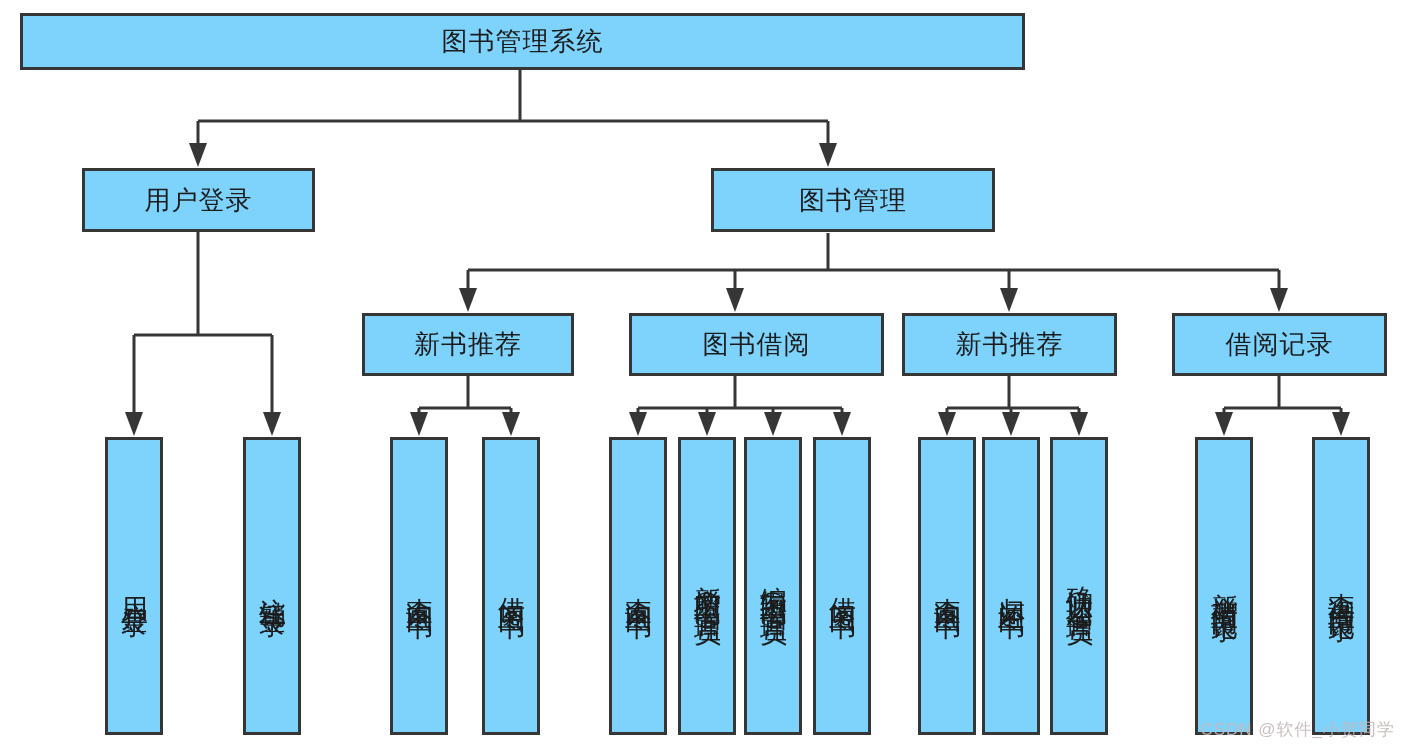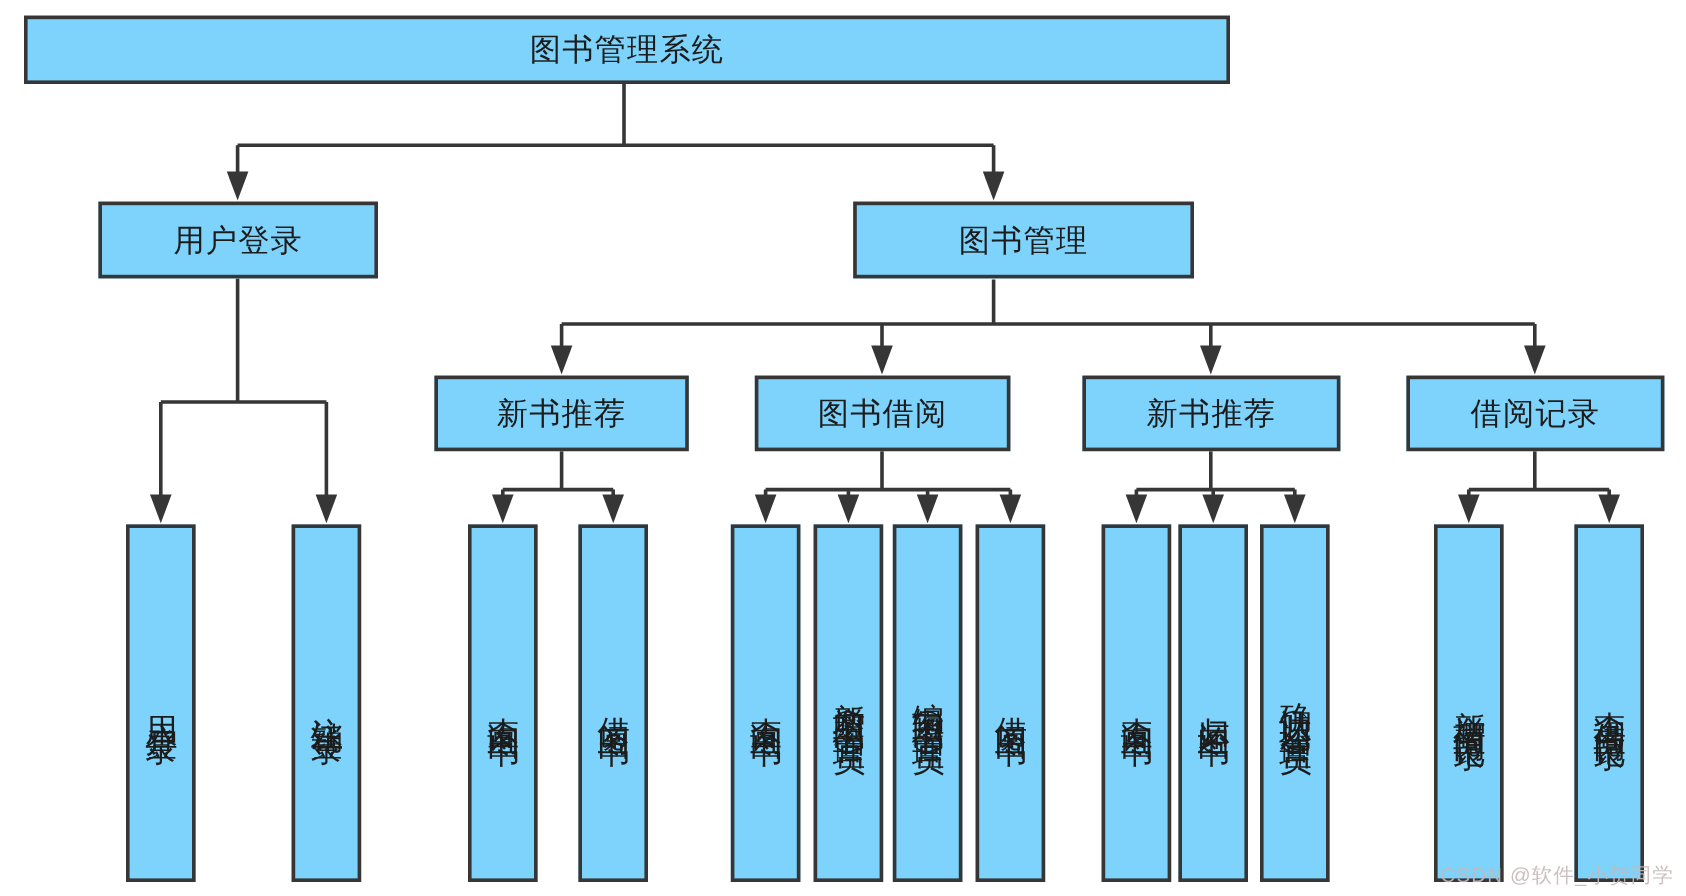--- a/index.html
+++ b/index.html
@@ -95,21 +95,21 @@
   <div class="node hnode" style="left:82px;top:168px;width:233px;height:64px;">
     <span>用户登录</span>
   </div>
   <div class="node hnode" style="left:711px;top:168px;width:284px;height:64px;text-align:center;">
     <span>图书管理</span>
   </div>
 
   <div class="node hnode" style="left:362px;top:313px;width:212px;height:63px;">
     <span>新书推荐</span>
   </div>
-  <div class="node hnode" style="left:629px;top:313px;width:213px;height:63px;">
+  <div class="node hnode" style="left:629px;top:313px;width:255px;height:63px;">
     <span>图书借阅</span>
   </div>
   <div class="node hnode" style="left:902px;top:313px;width:215px;height:63px;">
     <span>新书推荐</span>
   </div>
   <div class="node hnode" style="left:1172px;top:313px;width:215px;height:63px;">
     <span>借阅记录</span>
   </div>
 
   <div class="node leaf" style="left:105px;">

